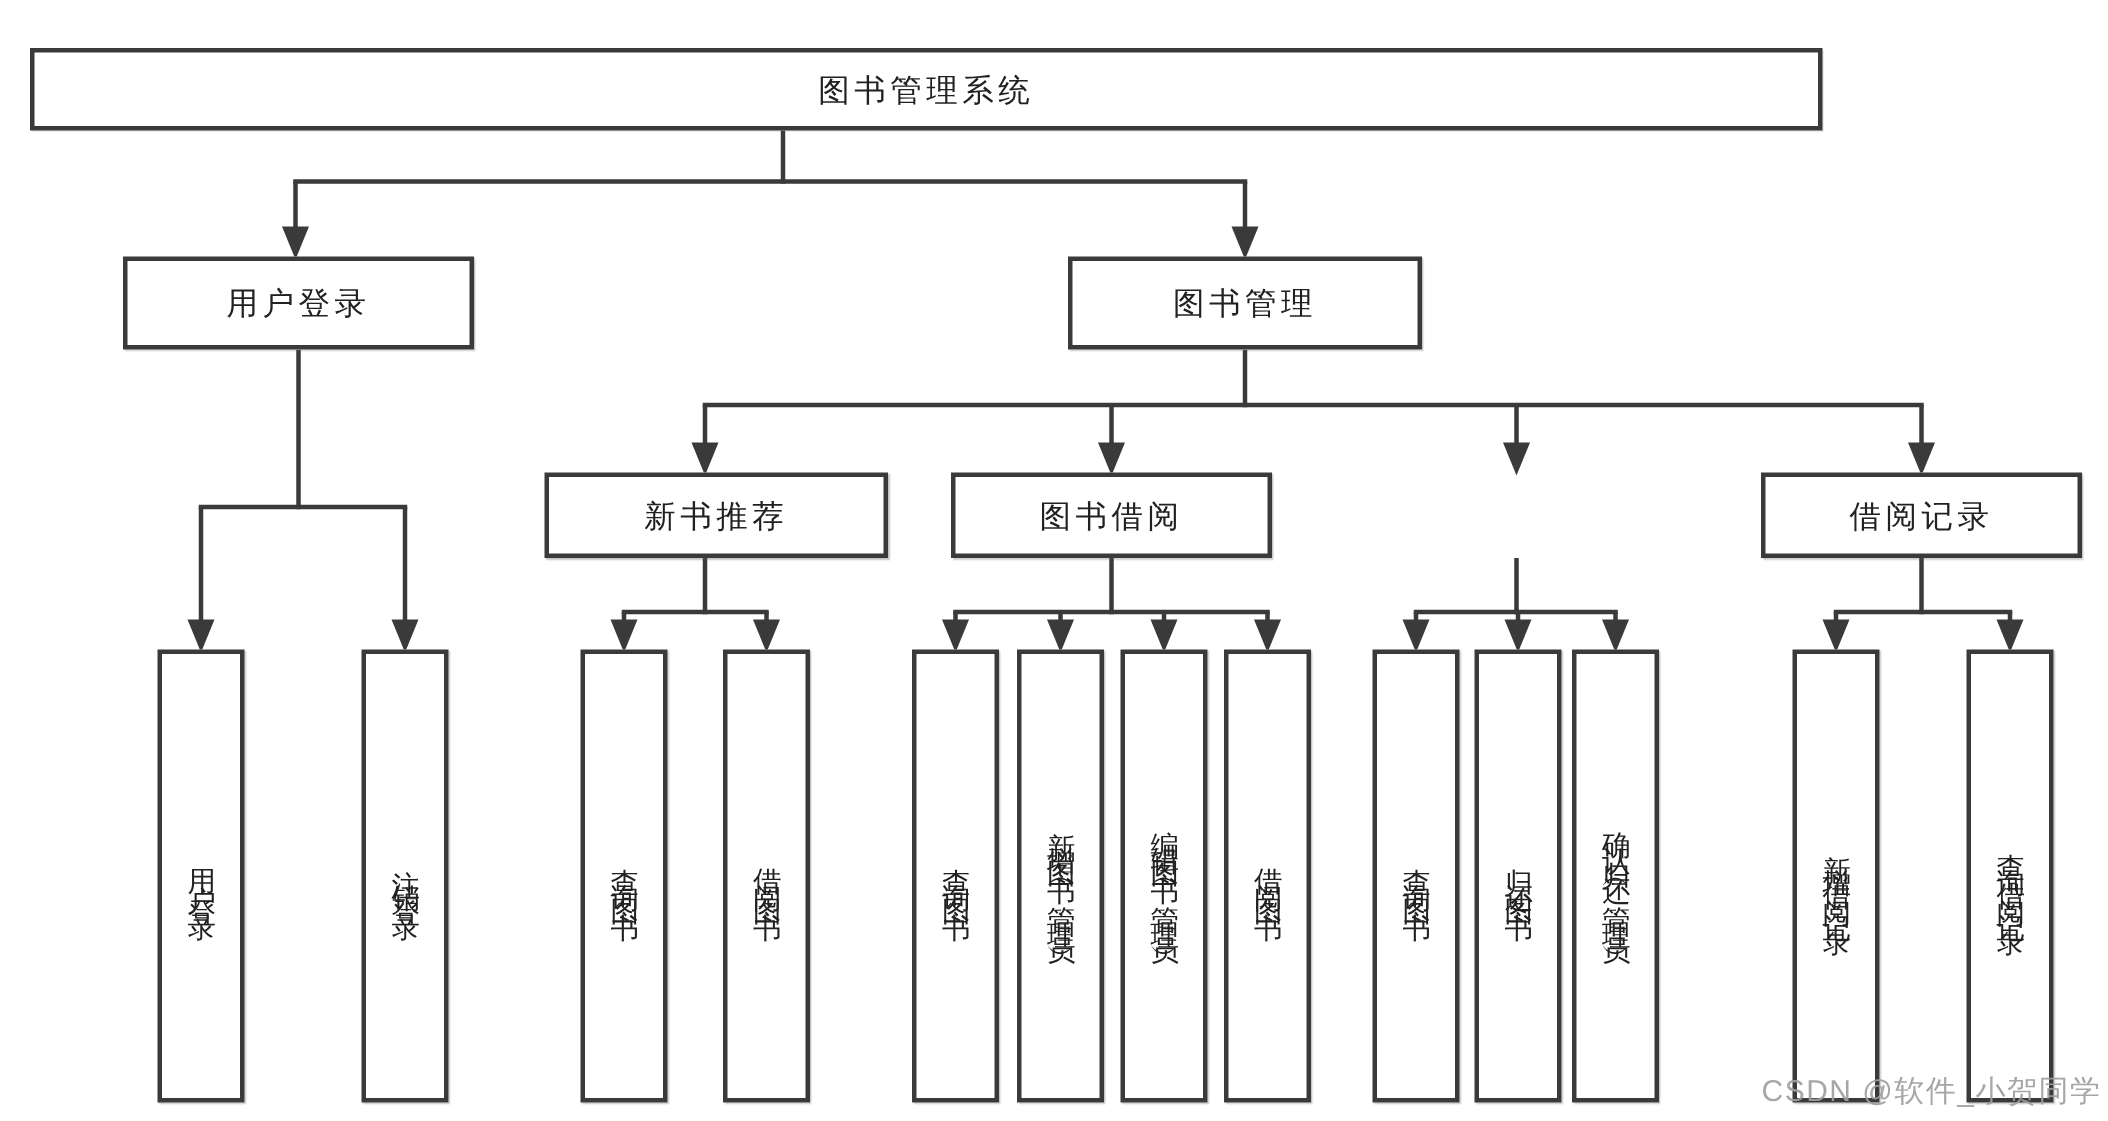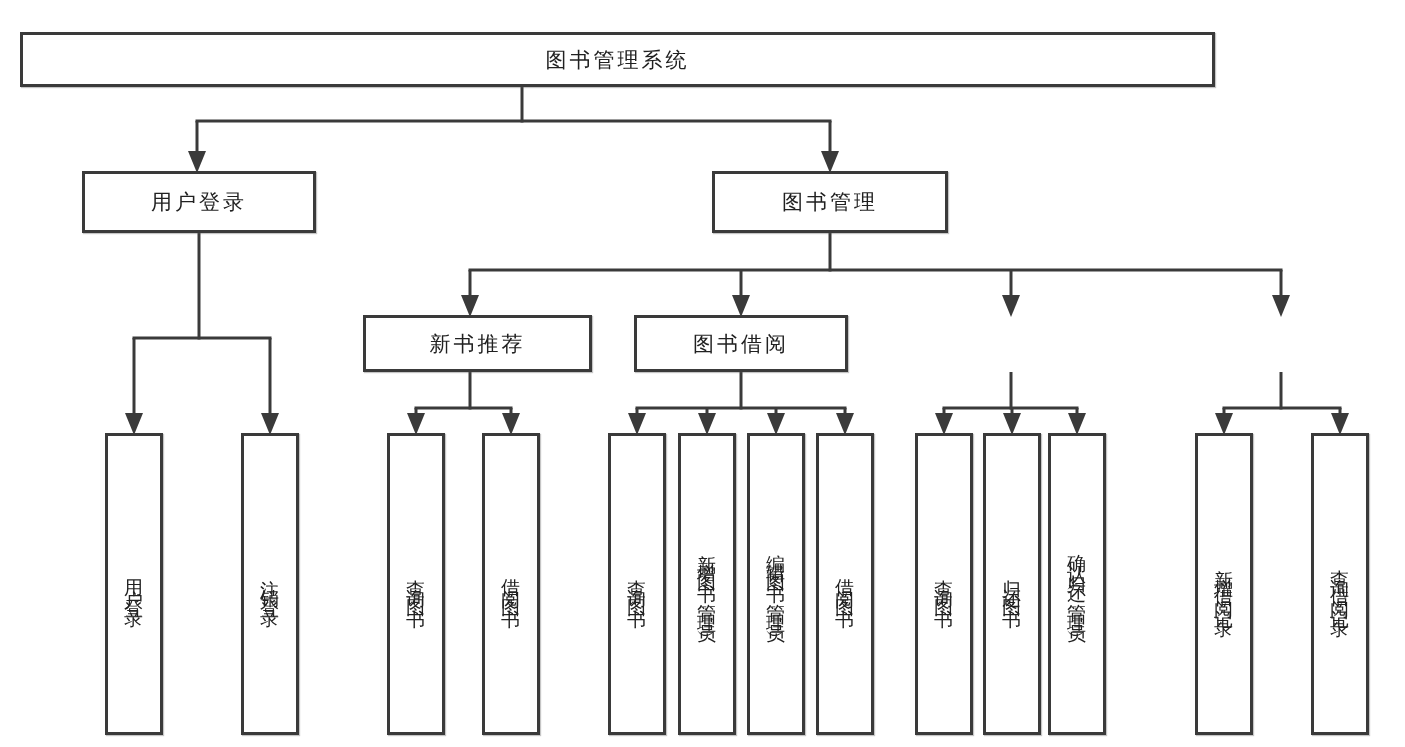--- a/index.html
+++ b/index.html
@@ -142,20 +142,23 @@
   <div class="node" style="left:712px; top:171px; width:236px; height:62px;">
     <span>图书管理</span>
   </div>
 
   <div class="node" style="left:363px; top:315px; width:229px; height:57px;">
     <span>新书推荐</span>
   </div>
   <div class="node" style="left:634px; top:315px; width:214px; height:57px;">
     <span>图书借阅</span>
   </div>
+  <div class="node" style="left:1174px; top:315px; width:214px; height:57px;">
+    <span>借阅记录</span>
+  </div>
 
   <div class="vnode" style="left:105px;">
     <span>用户登录</span>
   </div>
   <div class="vnode" style="left:241px;">
     <span>注销登录</span>
   </div>
 
   <div class="vnode" style="left:387px;">
     <span>查询图书</span>
@@ -187,14 +190,15 @@
     <span>确认归还（管理员）</span>
   </div>
 
   <div class="vnode" style="left:1195px;">
     <span>新增借阅记录</span>
   </div>
   <div class="vnode" style="left:1311px;">
     <span>查询借阅记录</span>
   </div>
 
+  <div class="watermark">CSDN @软件_小贺同学</div>
 
 </div>
 
 </body></html>

